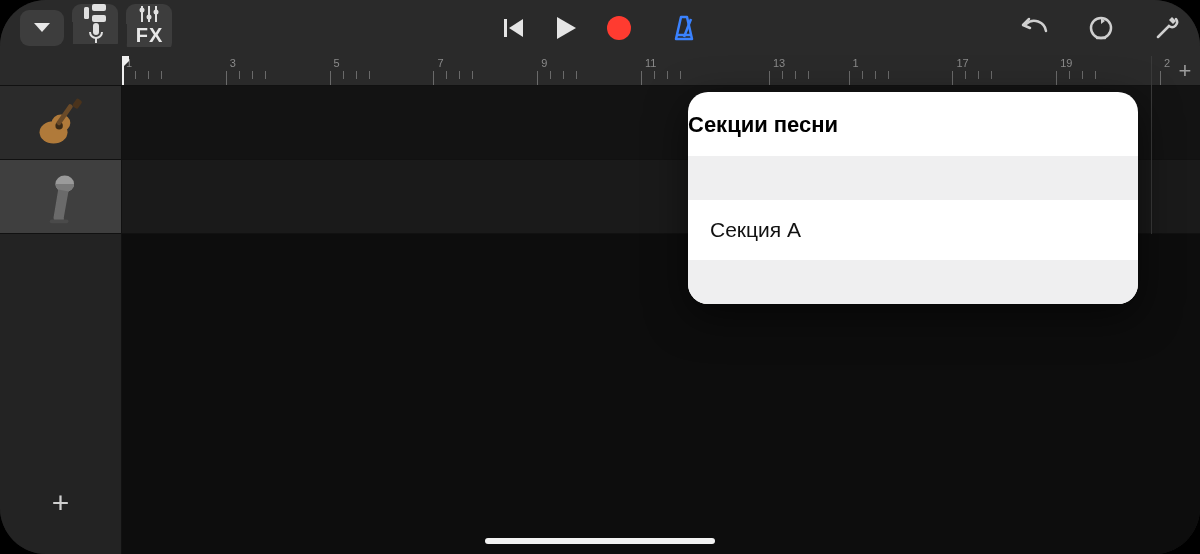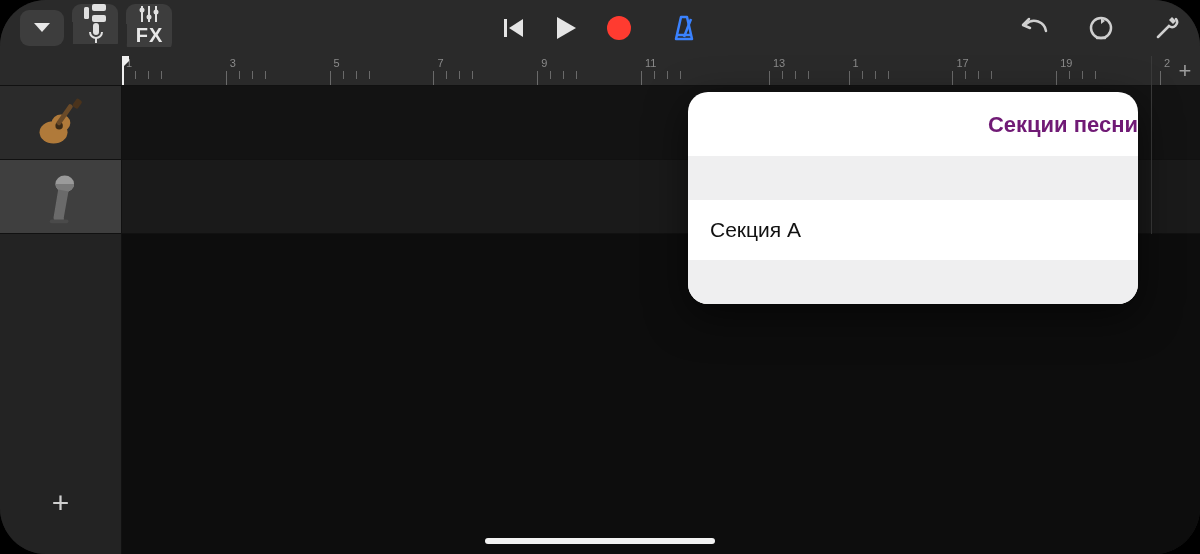--- a/index.html
+++ b/index.html
@@ -155,25 +155,25 @@
   }
   .popover .arrow::after{
     content:"";
     position:absolute;
     left:0; top:0;
     border-left:11px solid transparent;
     border-right:11px solid transparent;
     border-bottom:12px solid #fff;
   }
   .popover h2 {
-    text-align:right;
+    text-align:left;
     font-size:22px;
     font-weight:600;
     padding:20px 0 18px;
-    color:#701a75;
+    color:#000000;
   }
   .popover .strip { height:44px; background:#efeff0; }
   .section-row {
     display:flex;
     align-items:center;
     justify-content:space-between;
     padding: 18px 22px;
     font-size:21px;
   }
   .section-row .name { color:#111; }

